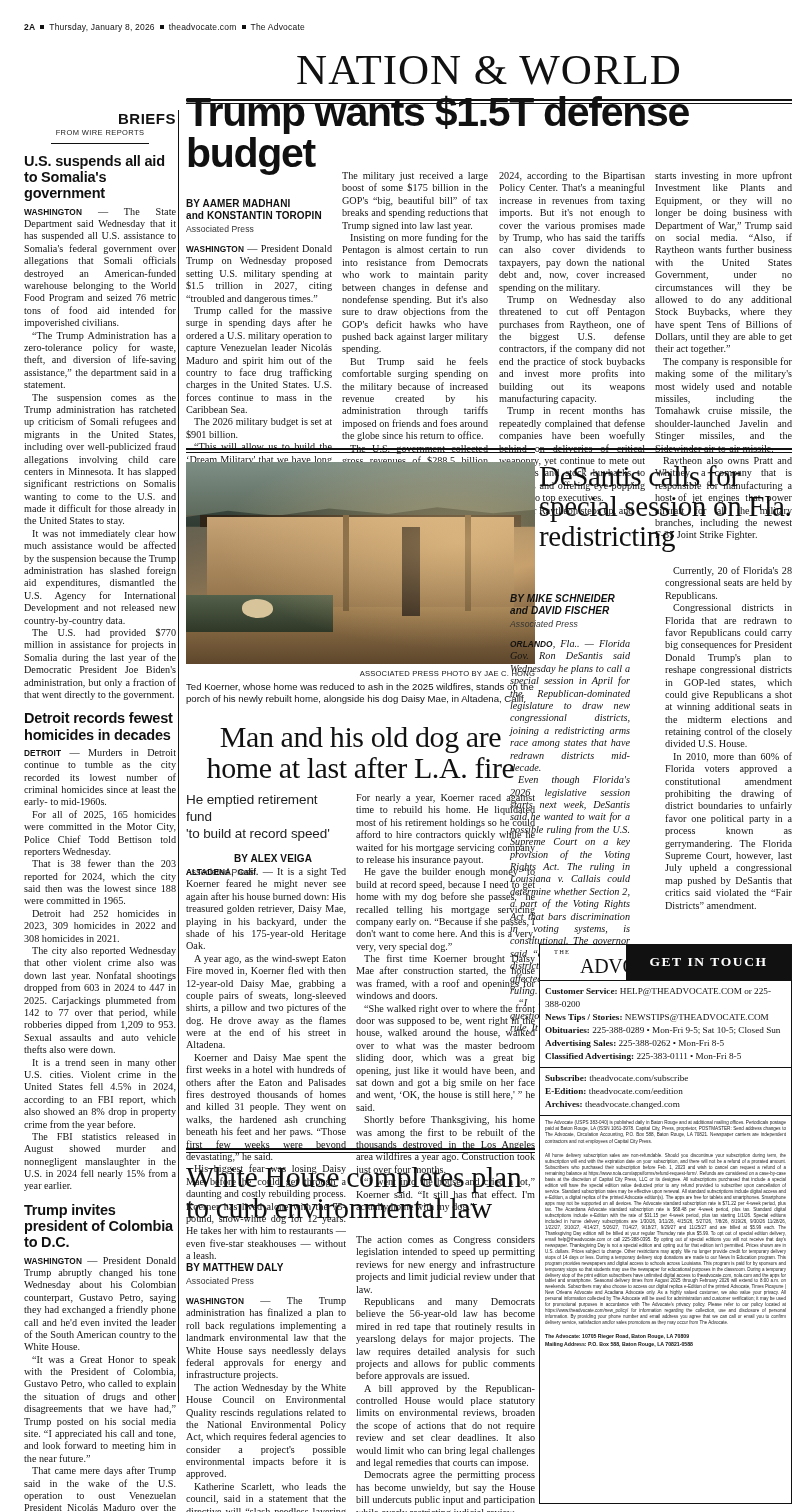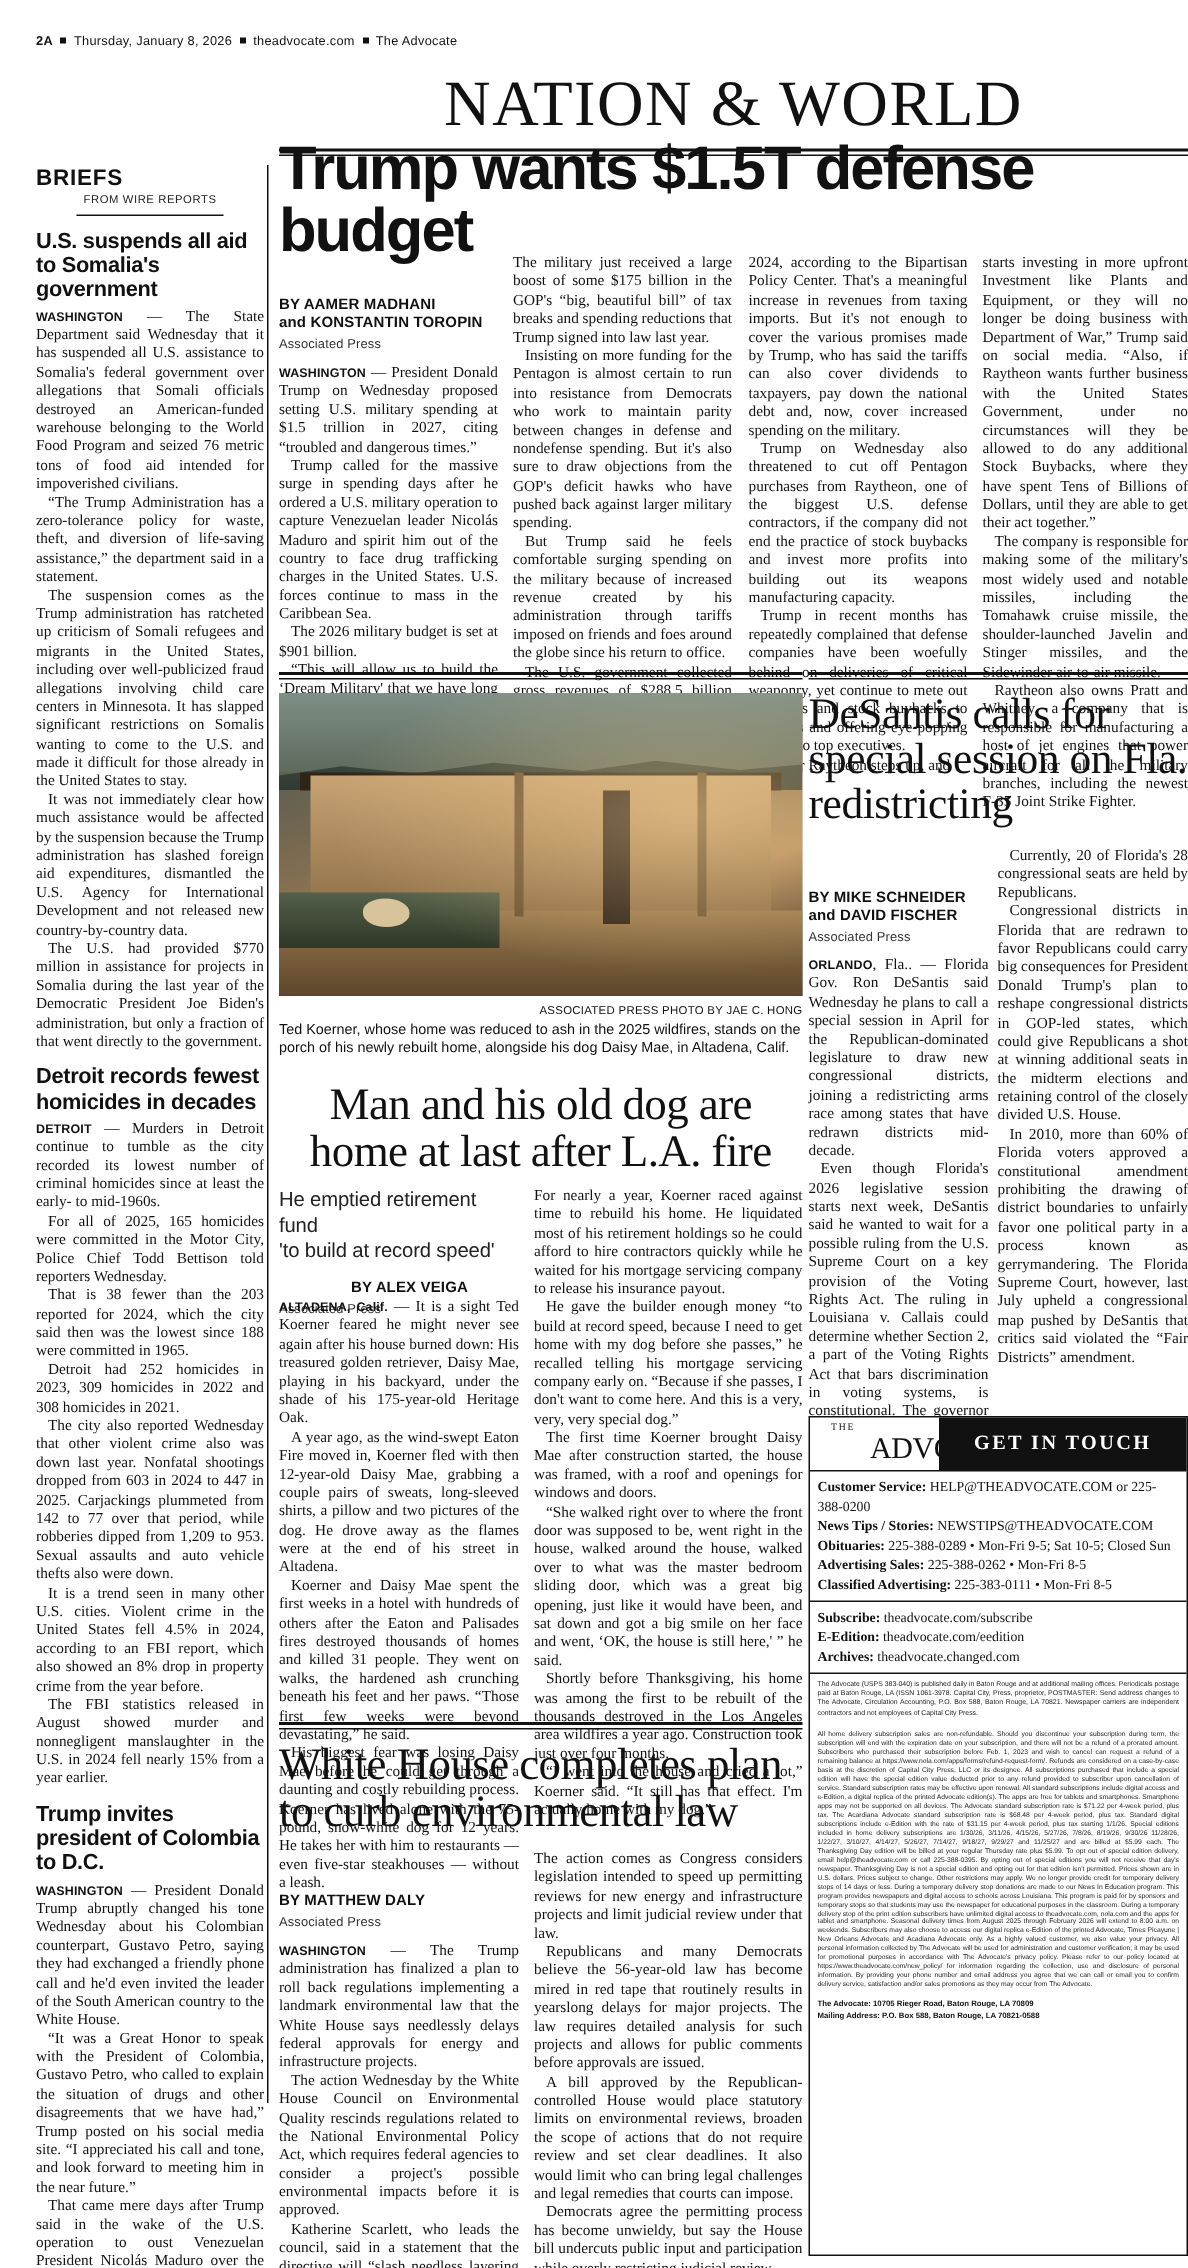--- a/index.html
+++ b/index.html
@@ -33,21 +33,21 @@
   .rule-main2 { position:absolute; left:186px; top:103px; width:606px; border-top:1px solid #111; }
 
   
   .col { position:absolute; }
 
   
   .rail { left:24px; top:110px; width:152px; }
   .rail-divider { position:absolute; left:178px; top:110px; bottom:110px; width:1px; background:#111; }
 
   .briefs-head {
-    text-align:left;
+    text-align:right;
     font-family:"Liberation Sans", sans-serif;
     font-weight:700; font-size:15px; letter-spacing:.5px;
   }
   .briefs-sub {
     text-align:center;
     font-family:"Liberation Sans", sans-serif;
     font-size:7.5px; letter-spacing:.4px; margin-top:1px; color:#222;
   }
   .briefs-rule { margin:6px auto 8px auto; width:64%; border-top:1.2px solid #111; }
 
@@ -309,21 +309,21 @@
     <p class="body">“I went into the house and cried a lot,” Koerner said. “It still has that effect. I'm actually home with my dog.”</p>
   </div>
 
   <div style="position:absolute; left:186px; top:1148px; width:349px; border-top:2.2px solid #111;"></div>
   <div style="position:absolute; left:186px; top:1152px; width:349px; border-top:1px solid #111;"></div>
 
   <div style="position:absolute; left:539px; top:462px; width:253px;">
     <div class="des-hed">DeSantis calls for special session on Fla. redistricting</div>
   </div>
 
-  <div class="col" style="left:539px; top:565px; width:120px;">
+  <div class="col" style="left:510px; top:565px; width:120px;font-style:italic;">
     <div class="byline">
       <div>BY MIKE SCHNEIDER</div>
       <div>and DAVID FISCHER</div>
     </div>
     <div class="byline-org">Associated Press</div>
     <p class="body first" style="margin-top:9px;"><span class="dateline">ORLANDO</span>, <span>Fla.</span>. <span>— Florida Gov. Ron DeSantis said Wednesday he plans to call a special session in April for the Republican-dominated legislature to draw new congressional districts, joining a redistricting arms race among states that have redrawn districts mid-decade.</span></p>
     <p class="body">Even though Florida's 2026 legislative session starts next week, DeSantis said he wanted to wait for a possible ruling from the U.S. Supreme Court on a key provision of the Voting Rights Act. The ruling in Louisiana v. Callais could determine whether Section 2, a part of the Voting Rights Act that bars discrimination in voting systems, is constitutional. The governor said “at least one or two” districts in Florida could be affected by the high court's ruling.</p>
     <p class="body">“I don't think it's a question of if they're going to rule. It's a question of</p>
   </div>
 

